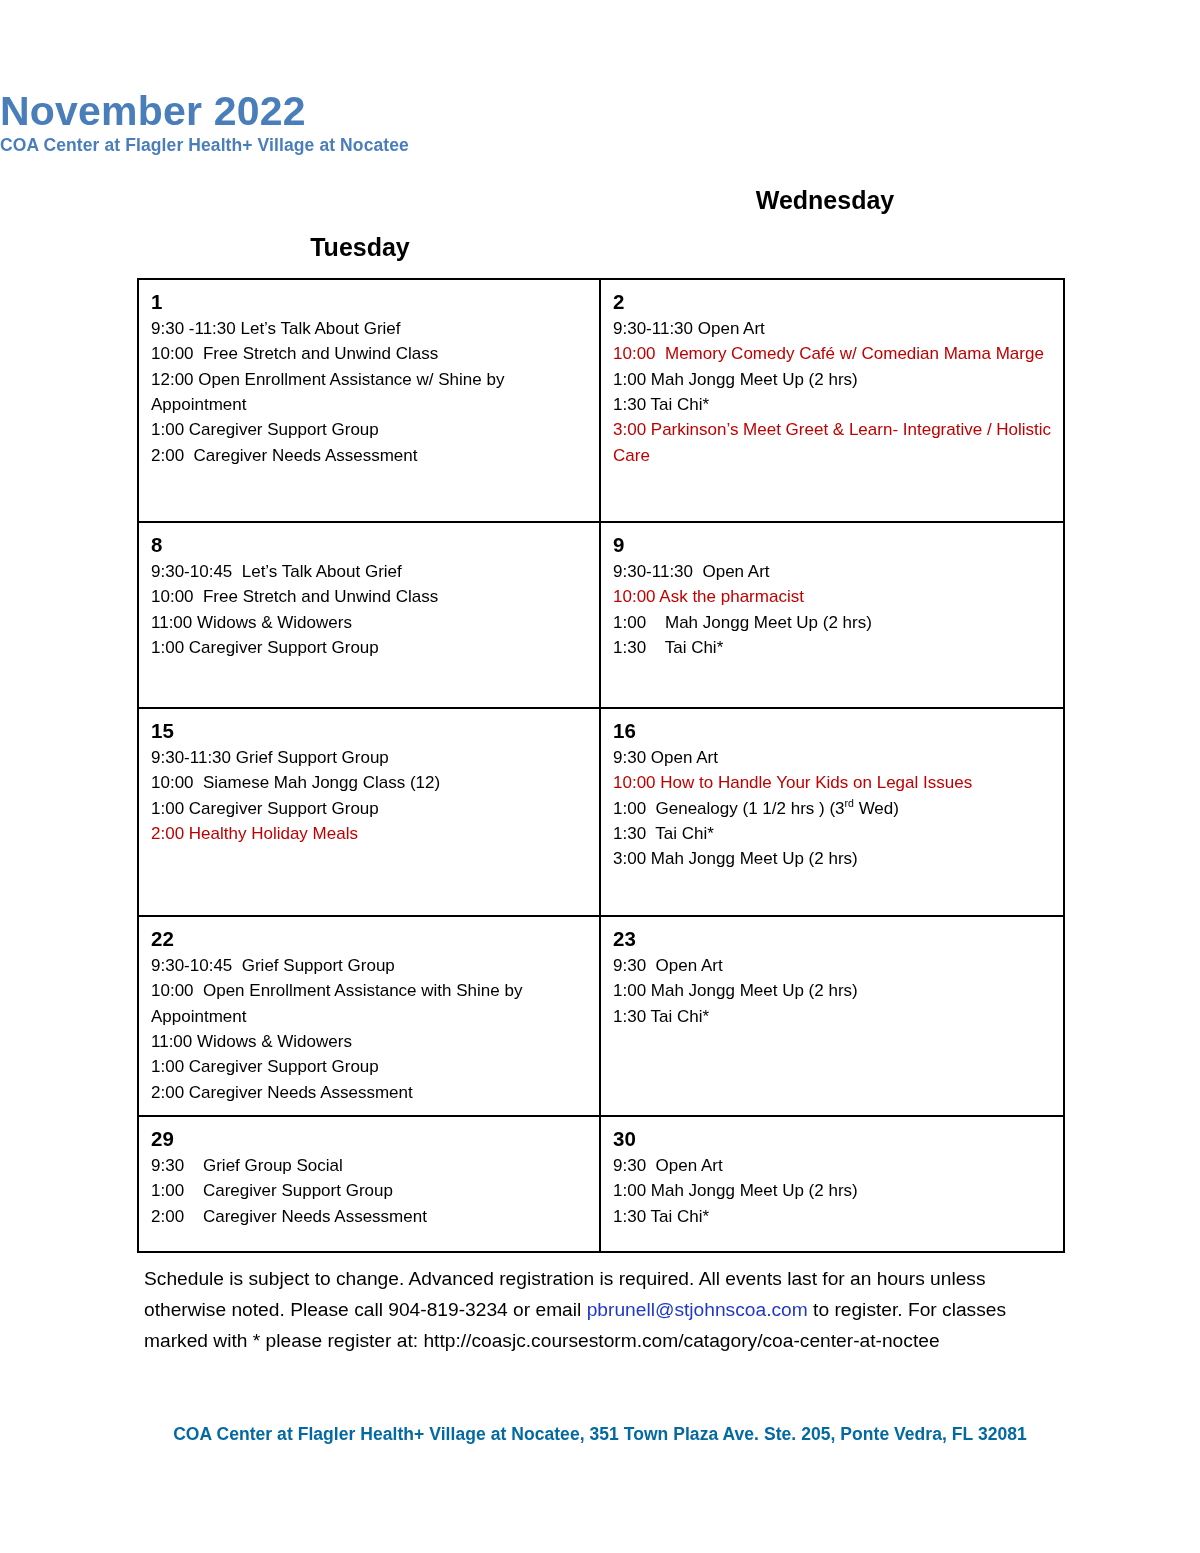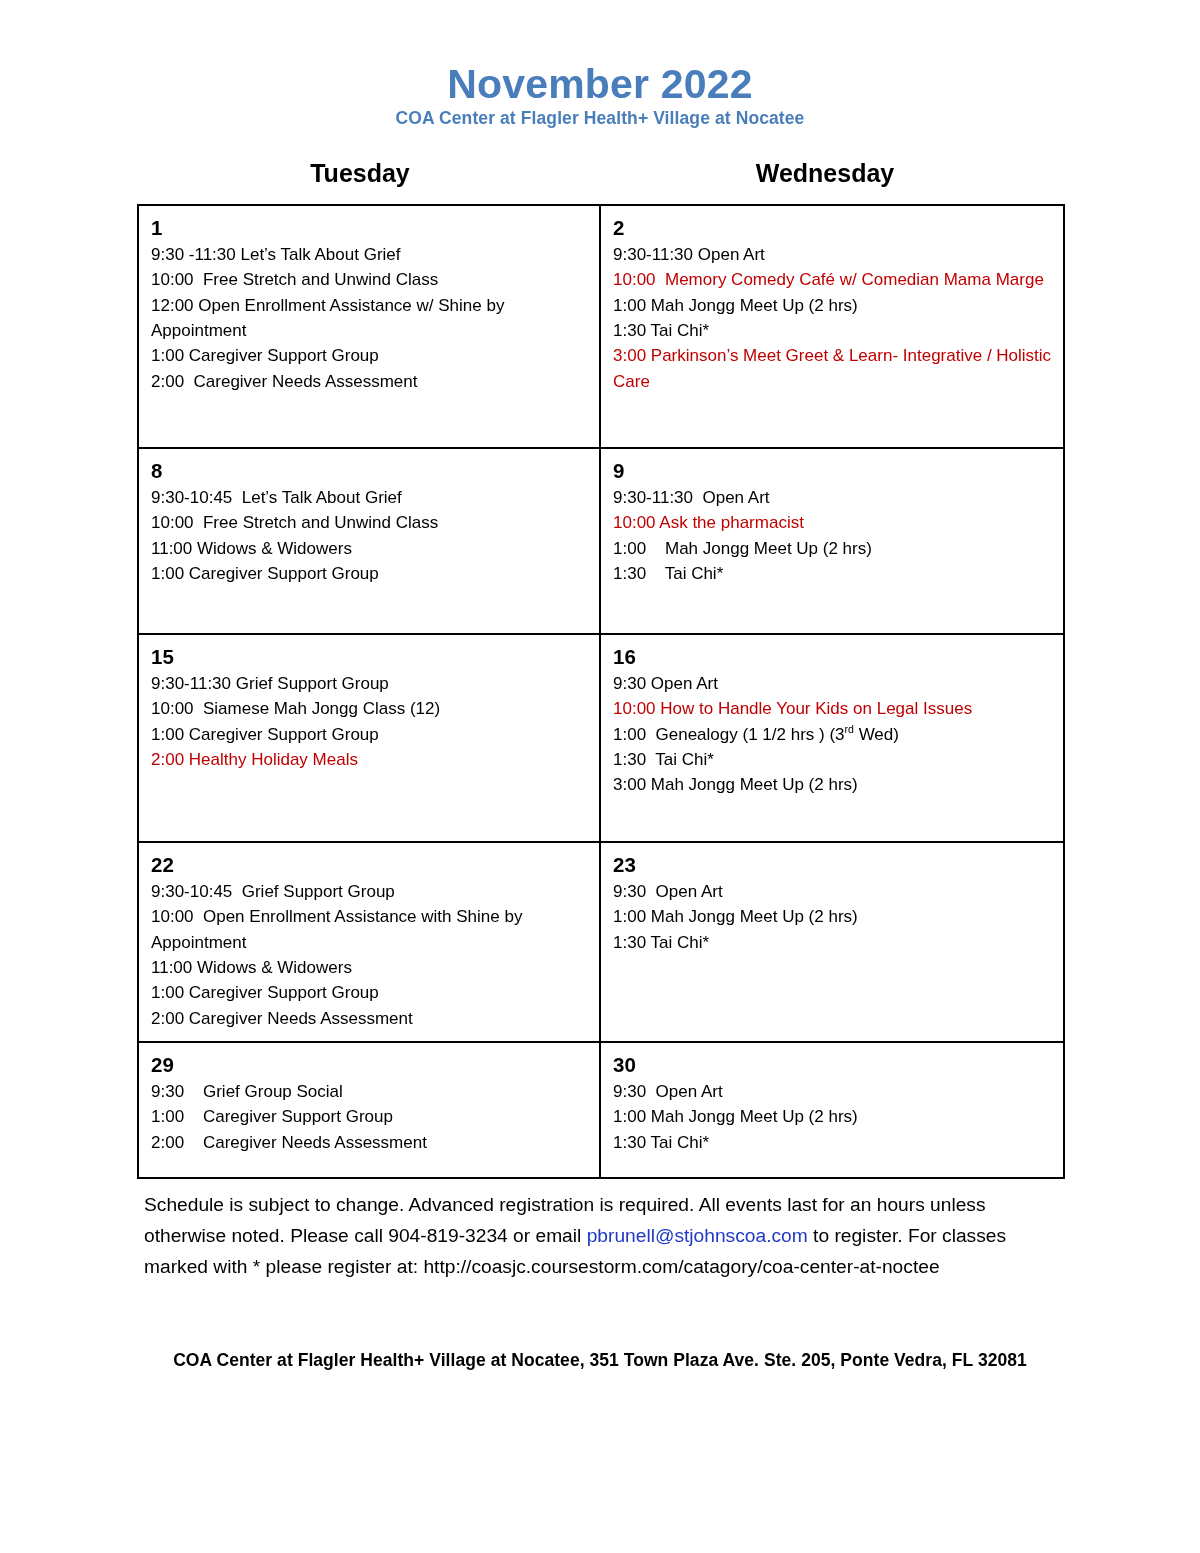--- a/index.html
+++ b/index.html
@@ -19,22 +19,22 @@
   .page {
     width: 1200px;
     height: 1553px;
     box-sizing: border-box;
     padding: 0;
     position: relative;
   }
 
   
   .title-block {
-    text-align: center;
-    padding-top: 62px;
+    text-align: left;
+    padding-top: 89px;
   }
   .month-title {
     font-size: 41px;
     font-weight: bold;
     color: #4A7EBB;
     line-height: 1.12;
     letter-spacing: 0.2px;
   }
   .subtitle {
     font-size: 17.5px;
@@ -49,21 +49,21 @@
     margin: 0 auto;
     width: 930px;
     margin-top: 30px;
   }
   .dayhead {
     font-size: 25px;
     font-weight: bold;
     color: #000;
     text-align: center;
   }
-  .dayhead.tue { width: 450px; }
+  .dayhead.tue { width: 450px; margin-top: 47px; }
   .dayhead.wed { width: 480px; }
 
   
   .cal-wrap {
     width: 926px;
     margin: 16px auto 0 auto;
   }
   table.calendar {
     width: 926px;
     border-collapse: collapse;
@@ -116,21 +116,21 @@
   }
   .notes a, .notes .email {
     color: #1F39C4;
   }
   .addr {
     width: 930px;
     margin: 68px auto 0 auto;
     text-align: center;
     font-size: 17.5px;
     font-weight: bold;
-    color: #000000;
+    color: #0369a1;
     letter-spacing: 0.05px;
   }
 </style>
 </head>
 <body>
 
 <div class="page">
 
   <div class="title-block">
     <div class="month-title">November 2022</div>

